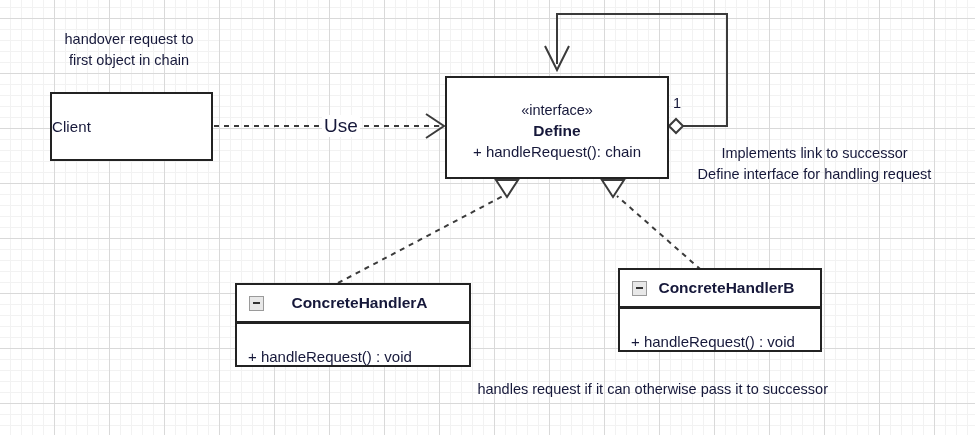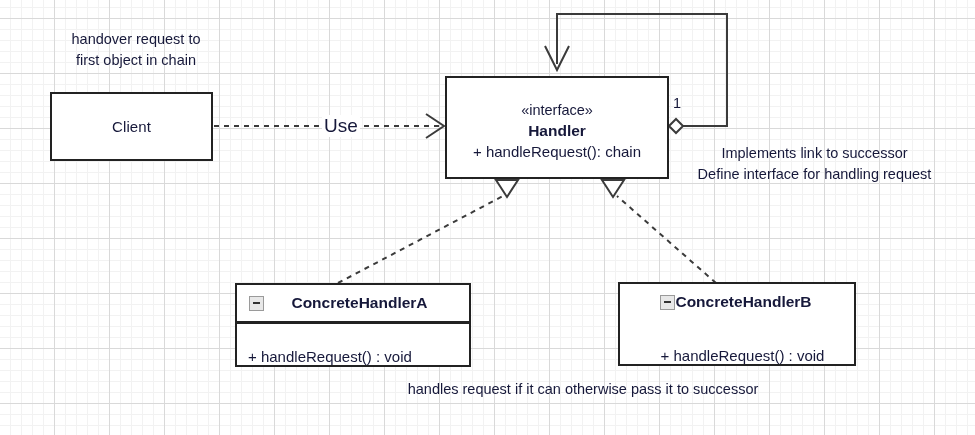--- a/index.html
+++ b/index.html
@@ -45,21 +45,21 @@
   }
 
   
   #client-node {
     left: 50px;
     top: 92px;
     width: 163px;
     height: 69px;
     display: flex;
     align-items: center;
-    justify-content: center;
+    justify-content: flex-start;
   }
   #client-node .node-title {
     font-size: 15px;
     letter-spacing: .1px;
   }
 
   
   #handler-node {
     left: 445px;
     top: 76px;
@@ -85,21 +85,21 @@
     line-height: 21px;
   }
 
   
   .concrete {
     height: 84px;
     display: flex;
     flex-direction: column;
   }
   #concrete-a-node { left: 235px; top: 283px; width: 236px; }
-  #concrete-b-node { left: 618px; top: 282px; width: 238px; align-items: center; }
+  #concrete-b-node { left: 618px; top: 268px; width: 204px; }
 
   .concrete .title-row {
     height: 37px;
     display: flex;
     align-items: center;
     padding-left: 12px;
     position: relative;
   }
   .concrete .title-row .cls-name {
     font-size: 15.5px;
@@ -144,23 +144,23 @@
   }
 
   
   .annotation {
     position: absolute;
     font-size: 14.5px;
     line-height: 21px;
     text-align: center;
     white-space: nowrap;
   }
-  #handover-note { left: 51px; top: 29px; width: 170px; }
+  #handover-note { left: 44px; top: 29px; width: 170px; }
   #define-note { left: 672px; top: 143px; width: 285px; }
-  #handles-note { left: 338px; top: 379px; width: 490px; }
+  #handles-note { left: 338px; top: 379px; width: 490px; text-align: right; }
 
   #use-label {
     position: absolute;
     left: 322px;
     top: 115px;
     font-size: 19px;
     background: #ffffff;
     padding: 0 2px;
   }
   #multiplicity-1 {
@@ -198,21 +198,21 @@
       <polygon points="602,180 624,180 613,197" fill="#ffffff" stroke="#3b3b3b" stroke-width="2"></polygon>
     </g>
   </svg>
 
   <div class="node" id="client-node">
     <span class="node-title">Client</span>
   </div>
 
   <div class="node" id="handler-node">
     <span class="stereotype">«interface»</span>
-    <span class="cls-name">Handler</span>
+    <span class="cls-name">Define</span>
     <span class="member">+ handleRequest(): chain</span>
   </div>
 
   <div class="node concrete" id="concrete-a-node">
     <div class="title-row">
       <span class="collapse-icon"></span>
       <span class="cls-name">ConcreteHandlerA</span>
     </div>
     <div class="sep"></div>
     <div class="members">

